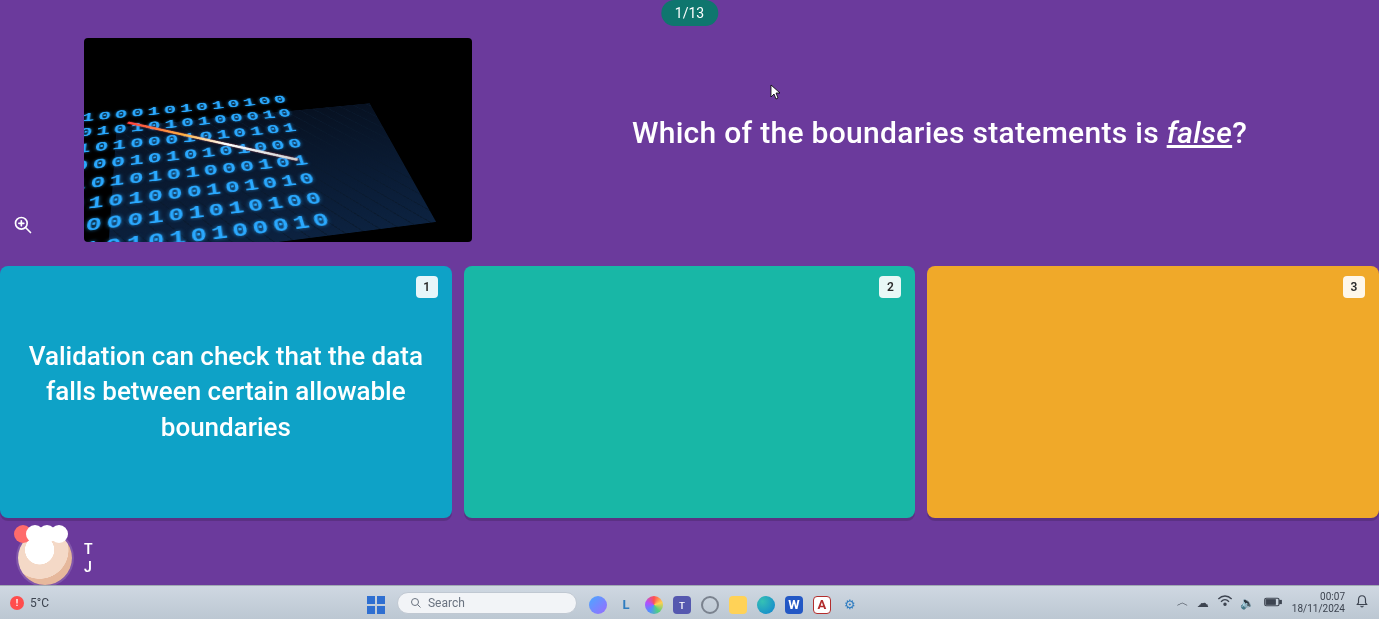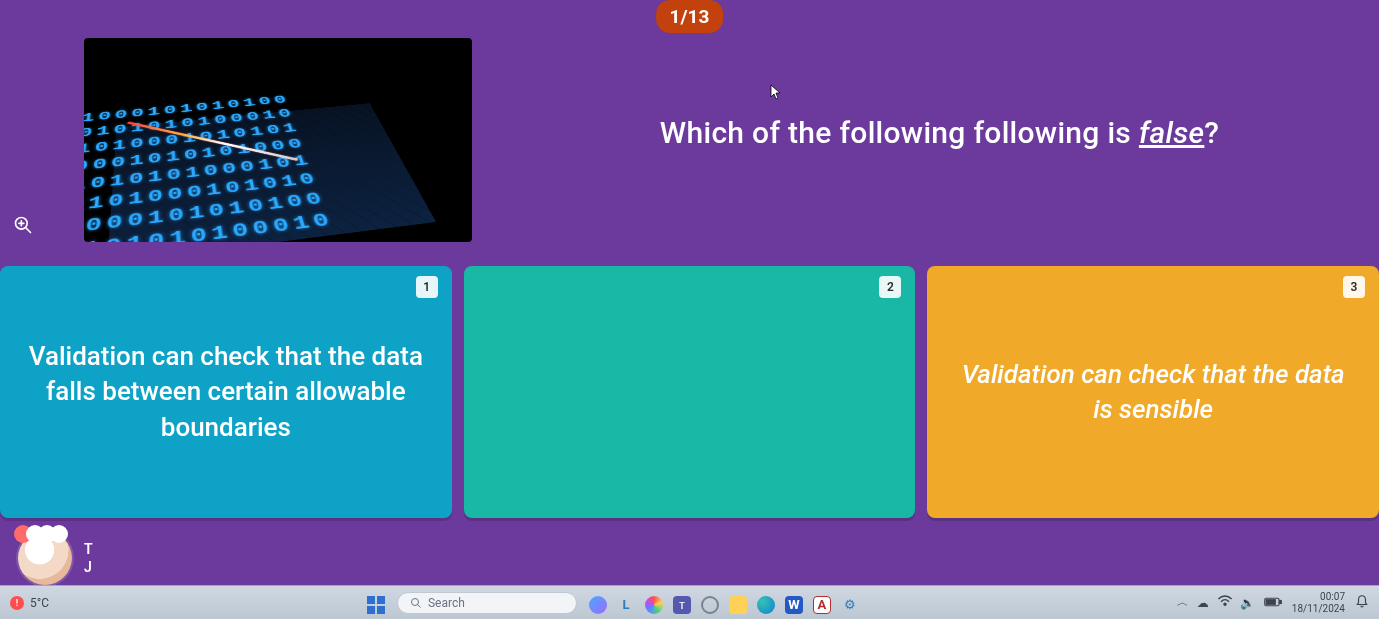--- a/index.html
+++ b/index.html
@@ -5,24 +5,24 @@
     * { margin: 0; padding: 0; box-sizing: border-box; }
     html, body { width: 1379px; height: 619px; overflow: hidden; font-family: -apple-system, "Segoe UI", Roboto, "Helvetica Neue", Arial, sans-serif; }
     body { background: #6b3a9c; position: relative; }
 
     
     .progress-badge {
       position: absolute;
       top: 0px;
       left: 50%;
       transform: translateX(-50%);
-      background: #c2410c;
-      color: #ffffff;
-      font-size: 19px;
-      font-weight: 700;
+      background: #0f766e;
+      color: #ffffff;
+      font-size: 14px;
+      font-weight: 400;
       padding: 5px 14px;
       border-radius: 14px;
       z-index: 5;
     }
 
     
     .question-row {
       position: absolute;
       top: 12px;
       left: 0;
@@ -253,36 +253,35 @@
 1010101000101
 0101000101010
 1000101010100
 0101010100010</div>
       <div class="rod"></div>
     </div>
   </div>
 
   <div class="question-text">
     <span>
-      <span class="qline">Which of the following following is </span><span class="emph">false</span><span class="after">?</span>
+      <span class="qline">Which of the boundaries statements is </span><span class="emph">false</span><span class="after">?</span>
     </span>
   </div>
 </div>
 
 <div class="answers">
   <div class="answer c1">
     <div class="num">1</div>
     <span>Validation can check that the data falls between certain allowable boundaries</span>
   </div>
   <div class="answer c2">
     <div class="num">2</div>
   </div>
   <div class="answer c3">
     <div class="num">3</div>
-    <span>Validation can check that the data is sensible</span>
   </div>
 </div>
 
 <div class="player-bar">
   <div class="avatar"></div>
   <div class="player-labels">
     <div>T</div>
     <div>J</div>
   </div>
 </div>

